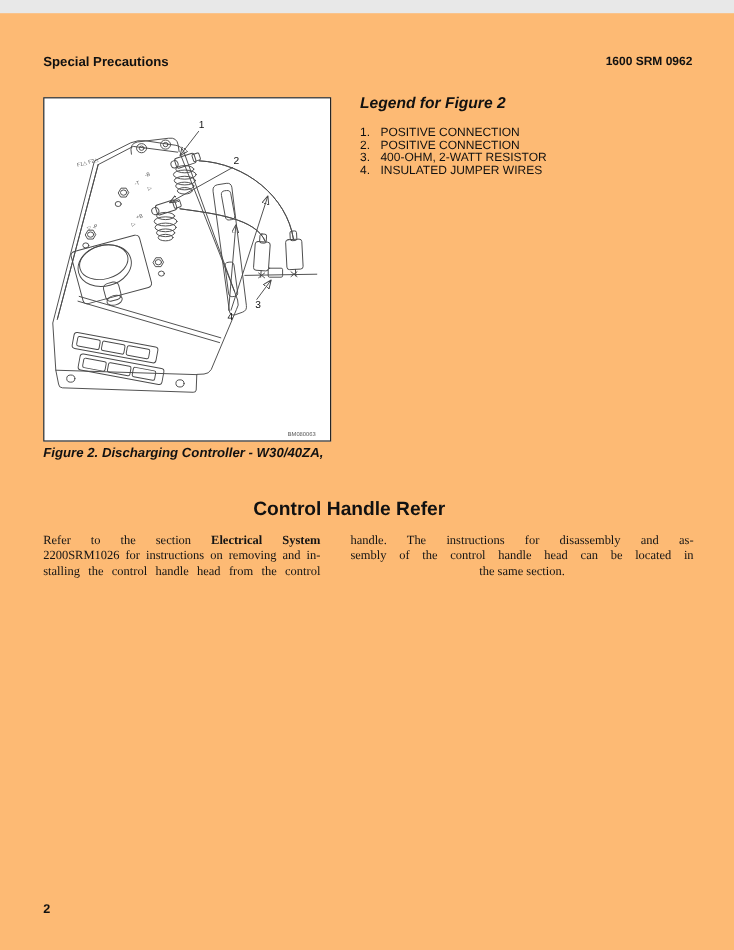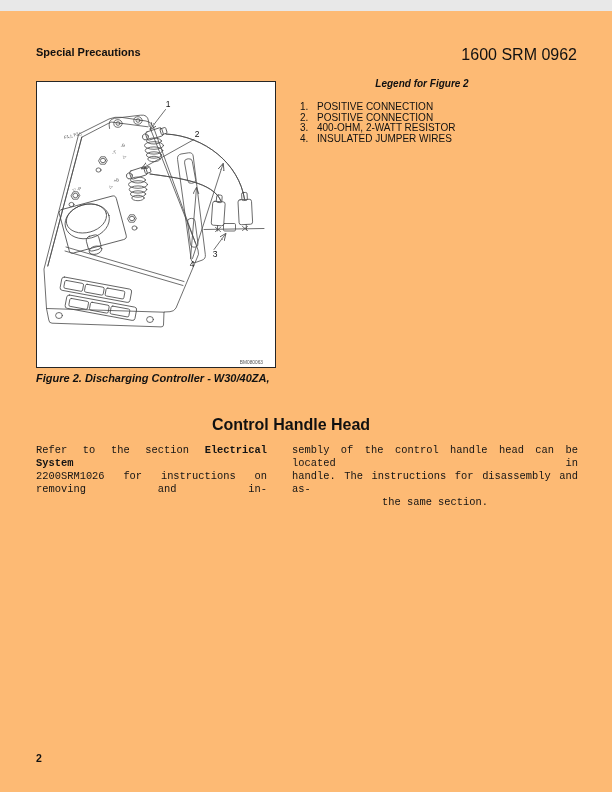--- a/index.html
+++ b/index.html
@@ -2,37 +2,37 @@
 <html><head>
 <meta charset="utf-8">
 <style>
   html,body{margin:0;padding:0;background:#e8e8e8;}
   .page{
     position:relative;width:612px;height:792px;margin:11px auto;background:#fdba74;
     font-family:"Liberation Sans",sans-serif;color:#111;overflow:hidden;
   }
   
   .hdr-left{position:absolute;left:36px;top:35px;font-size:11px;font-weight:bold;}
-  .hdr-right{position:absolute;right:35px;top:35px;font-size:16px;font-weight:normal;}
+  .hdr-right{position:absolute;right:35px;top:35px;font-size:10px;font-weight:bold;}
   
   .figbox{position:absolute;left:36px;top:70px;width:238px;height:285px;border:1.6px solid #262626;background:#fff;}
   .figbox svg{display:block;width:100%;height:100%;}
   
   .legend{position:absolute;left:300px;top:67px;width:244px;}
-  .legend-title{font-size:10px;font-weight:bold;font-style:italic;text-align:center;margin-bottom:13px;}
+  .legend-title{font-size:13px;font-weight:bold;font-style:italic;margin-bottom:13px;}
   .legend-item{display:flex;font-size:10px;line-height:10.5px;}
   .legend-item .num{width:17px;flex:0 0 17px;}
   
   .caption{position:absolute;left:36px;top:361px;width:266px;text-align:left;
            font-size:11px;font-weight:bold;font-style:italic;line-height:12.2px;}
   
   .sect-head{position:absolute;left:0;top:405px;width:582px;text-align:center;
              font-size:16px;font-weight:bold;}
   
-  .bodycol{position:absolute;top:433px;font-family:Liberation Mono, monospace;
+  .bodycol{position:absolute;top:433px;font-family:Liberation Serif, serif;
            font-size:10.4px;line-height:13px;color:#141414;}
   .col-left{left:36px;width:231px;}
   .col-right{left:292px;width:286px;}
   .jl{text-align:justify;text-align-last:justify;}
   .ll{text-align:center;}
   .b{font-weight:bold;}
   
   .pgnum{position:absolute;left:36px;top:741px;font-size:10.5px;font-weight:bold;}
   
   .figbox path,.figbox line,.figbox rect,.figbox ellipse,.figbox circle{
@@ -224,28 +224,29 @@
     <div class="legend-item">
       <span class="num">4.</span>
       <span class="lab">INSULATED JUMPER WIRES</span>
     </div>
   </div>
 
   <div class="caption">
     <div>Figure 2. Discharging Controller - W30/40ZA,</div>
   </div>
 
-  <div class="sect-head">Control Handle Head</div>
+  <div class="sect-head">Control Handle Refer</div>
 
   <div class="bodycol col-left">
     <div class="jl"><span>Refer to the section </span><span class="b">Electrical System</span></div>
     <div class="jl"><span>2200SRM1026 for instructions on removing and in-</span></div>
+    <div class="jl"><span>stalling the control handle head from the control</span></div>
   </div>
 
   <div class="bodycol col-right">
+    <div class="jl"><span>handle. The instructions for disassembly and as-</span></div>
     <div class="jl"><span>sembly of the control handle head can be located in</span></div>
-    <div class="jl"><span>handle. The instructions for disassembly and as-</span></div>
     <div class="ll"><span>the same section.</span></div>
   </div>
 
   <div class="pgnum">2</div>
 
 </div>
 
 </body></html>

